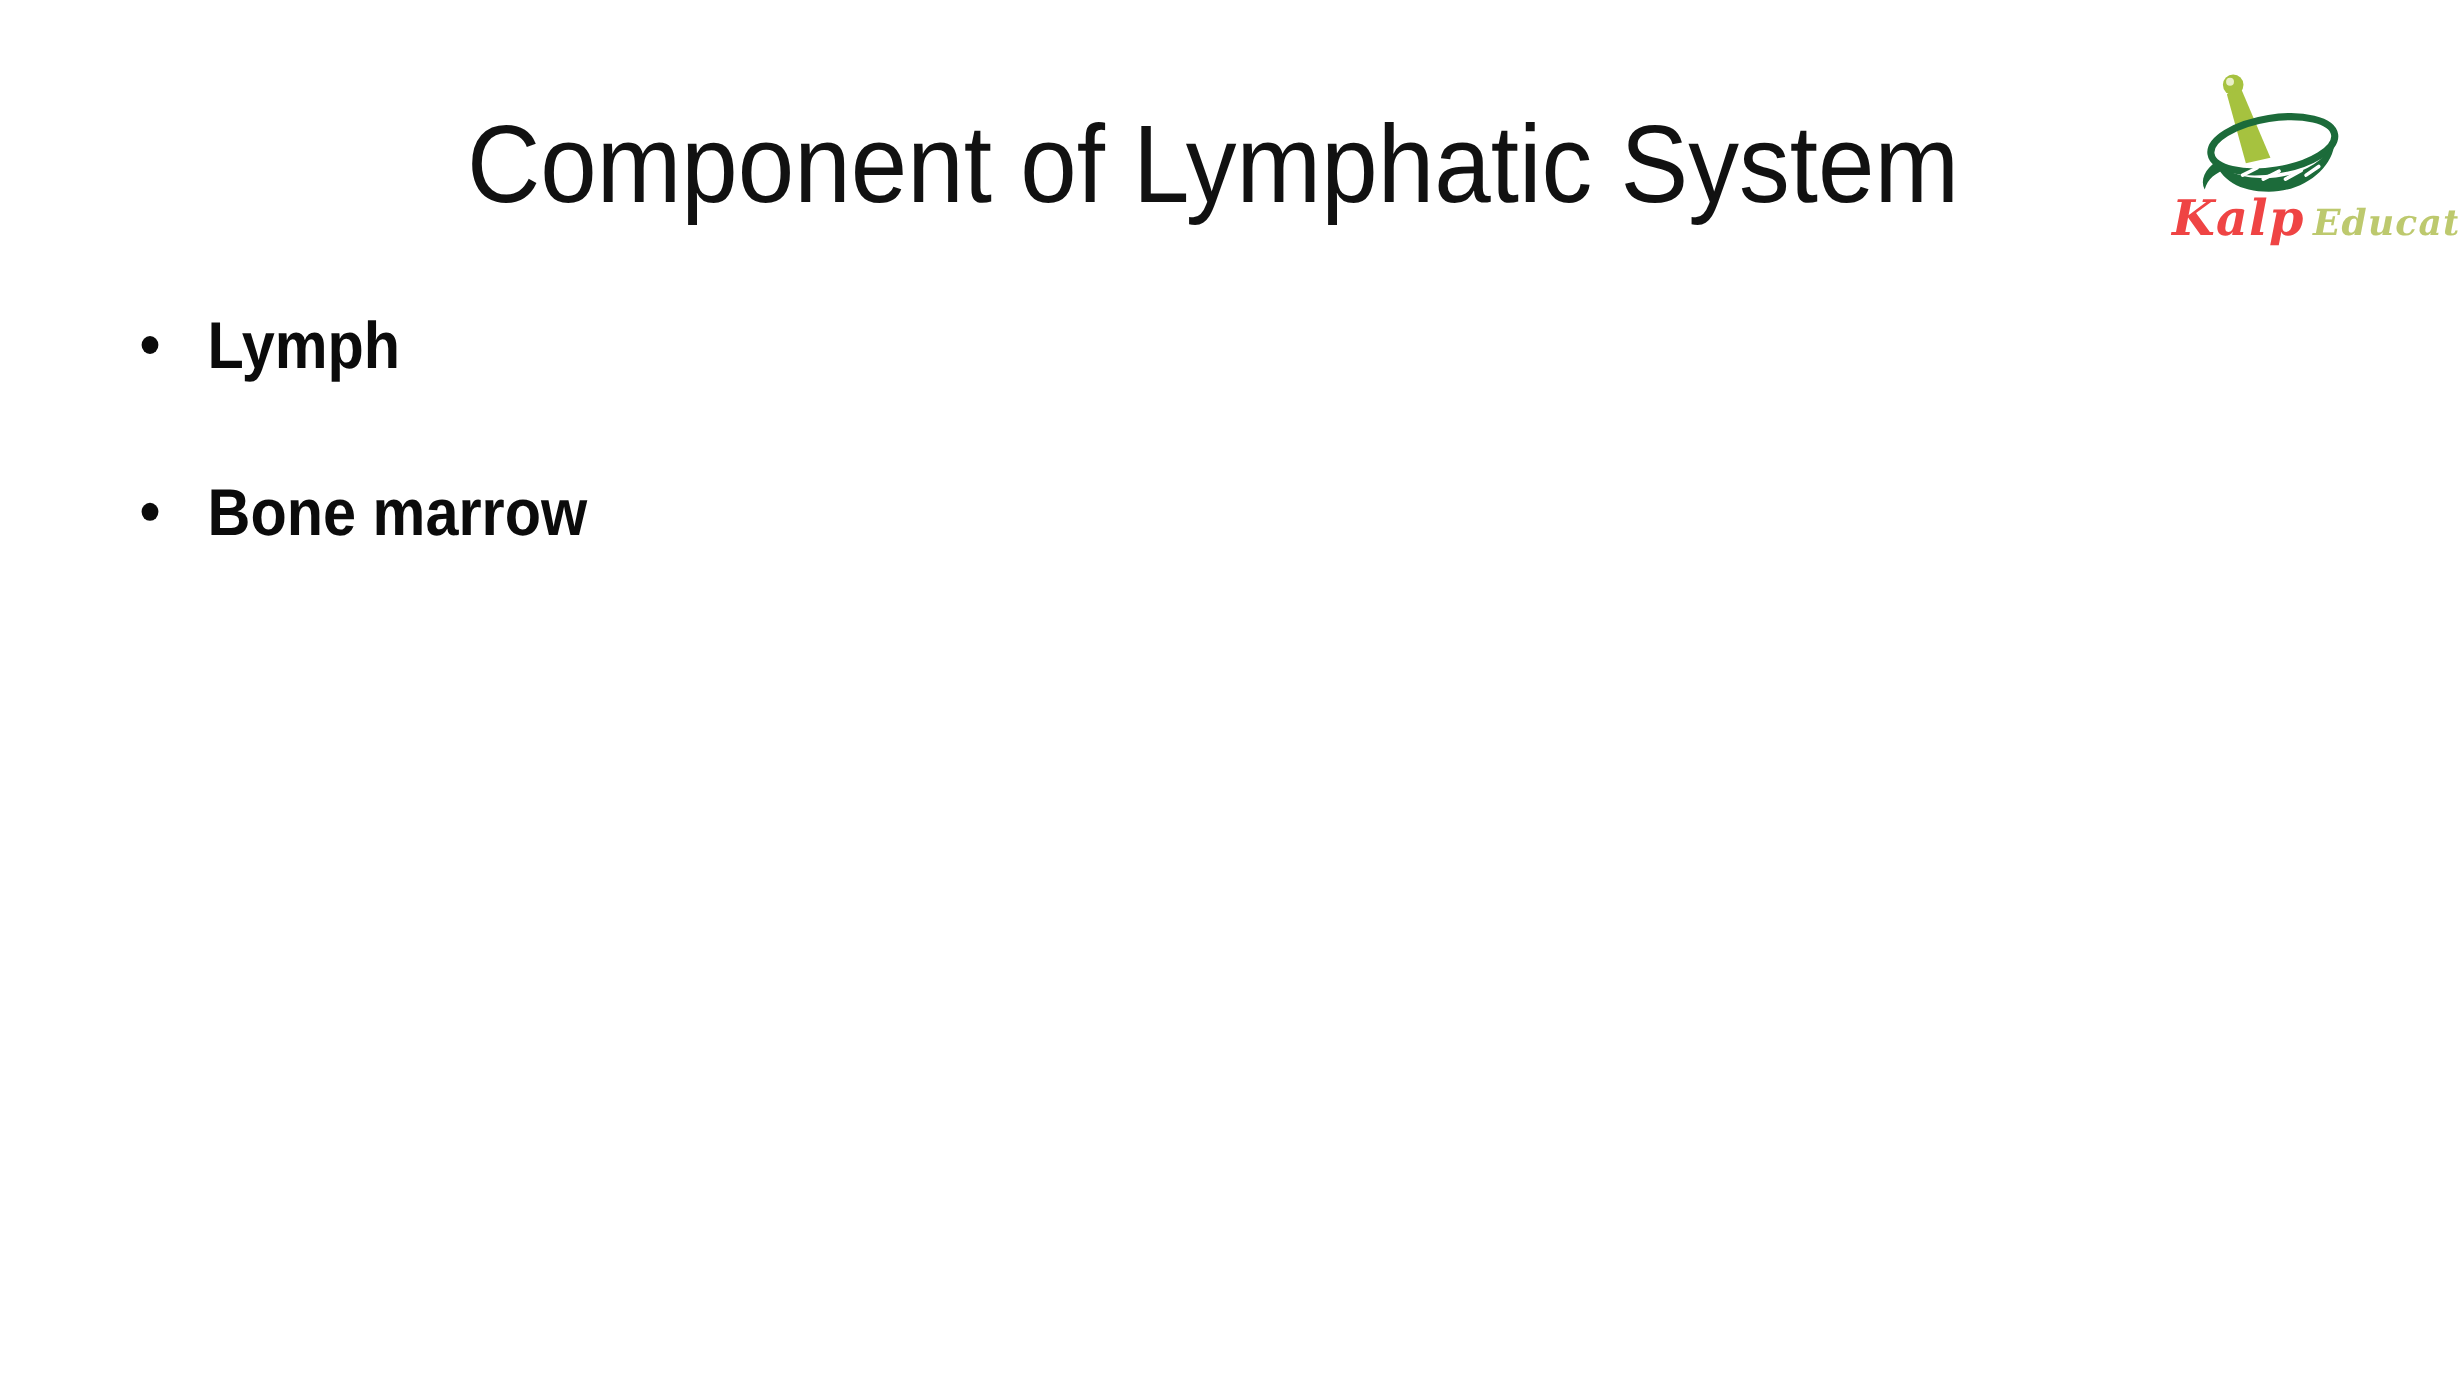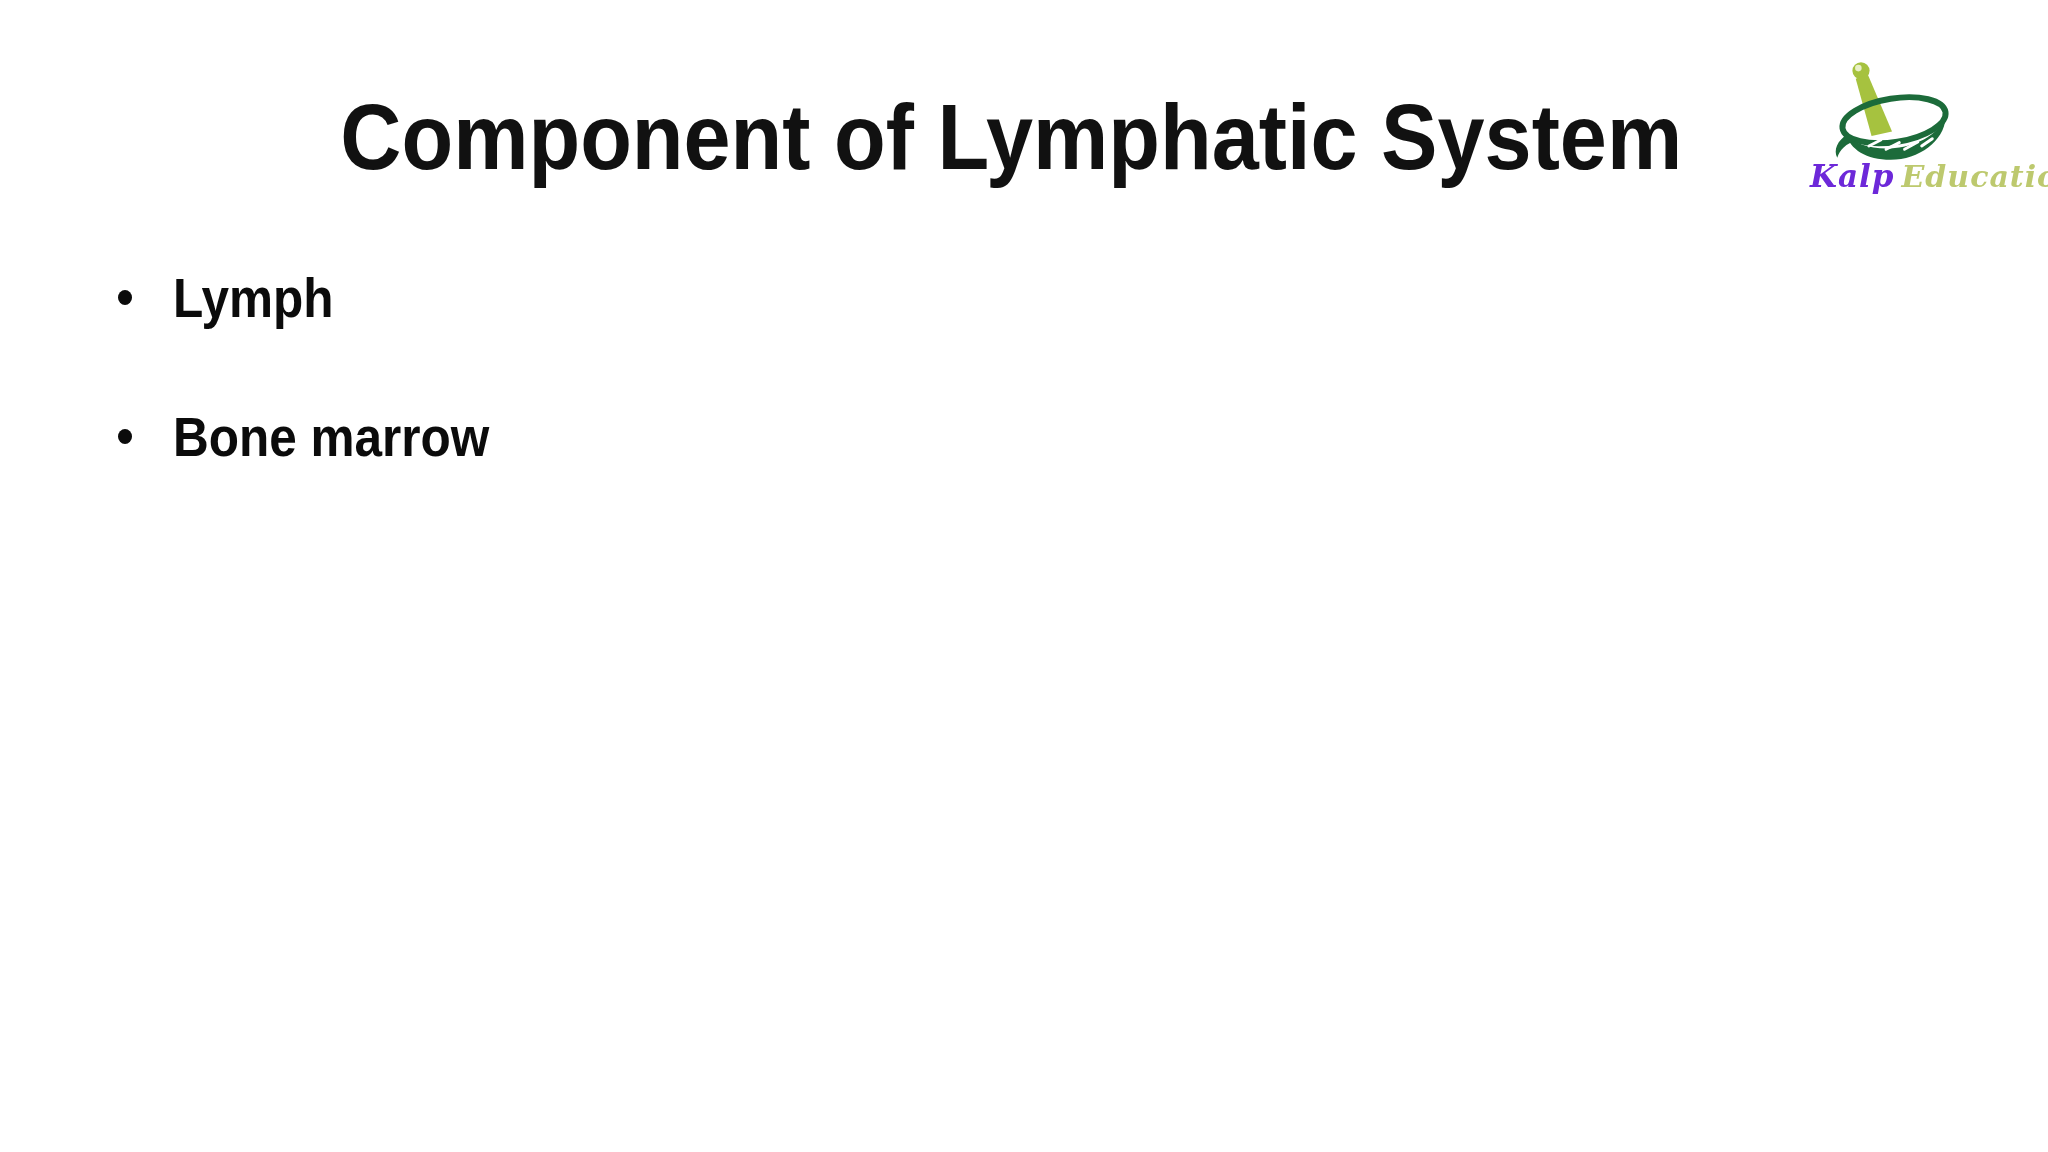--- a/index.html
+++ b/index.html
@@ -18,36 +18,36 @@
   }
 
   
   .title {
     position: absolute;
     top: 74px;
     left: 0;
     width: 2022px;            
     text-align: center;
     line-height: 126px;
-    font-weight: 700;
+    font-weight: 400;
     color: #111111;
     white-space: nowrap;
   }
   .title .stretch {
     display: inline-block;
     font-size: 92px;
     transform: scaleX(0.92);
     transform-origin: center;
     letter-spacing: 0px;
   }
 
   
   .bullets {
     position: absolute;
-    top: 228px;
+    top: 218px;
     left: 0;
     list-style: none;
   }
   .bullets li {
     height: 139px;
     display: flex;
     align-items: center;
     padding-left: 118px;
   }
   .bullet-dot {
@@ -80,23 +80,23 @@
     display: block;
     margin-left: 18px;
   }
   .logo-text {
     margin-top: -4px;
     white-space: nowrap;
     font-family: "DejaVu Serif", serif;
     font-style: italic;
   }
   .logo-text .kalp {
-    font-size: 31px;
+    font-size: 41px;
     font-weight: 700;
-    color: #6d28d9;
+    color: #ef4444;
     letter-spacing: 1px;
   }
   .logo-text .edu {
     font-size: 30px;
     font-weight: 600;
     color: #bdc96e;
     margin-left: 7px;
     letter-spacing: 1px;
   }
 </style>

